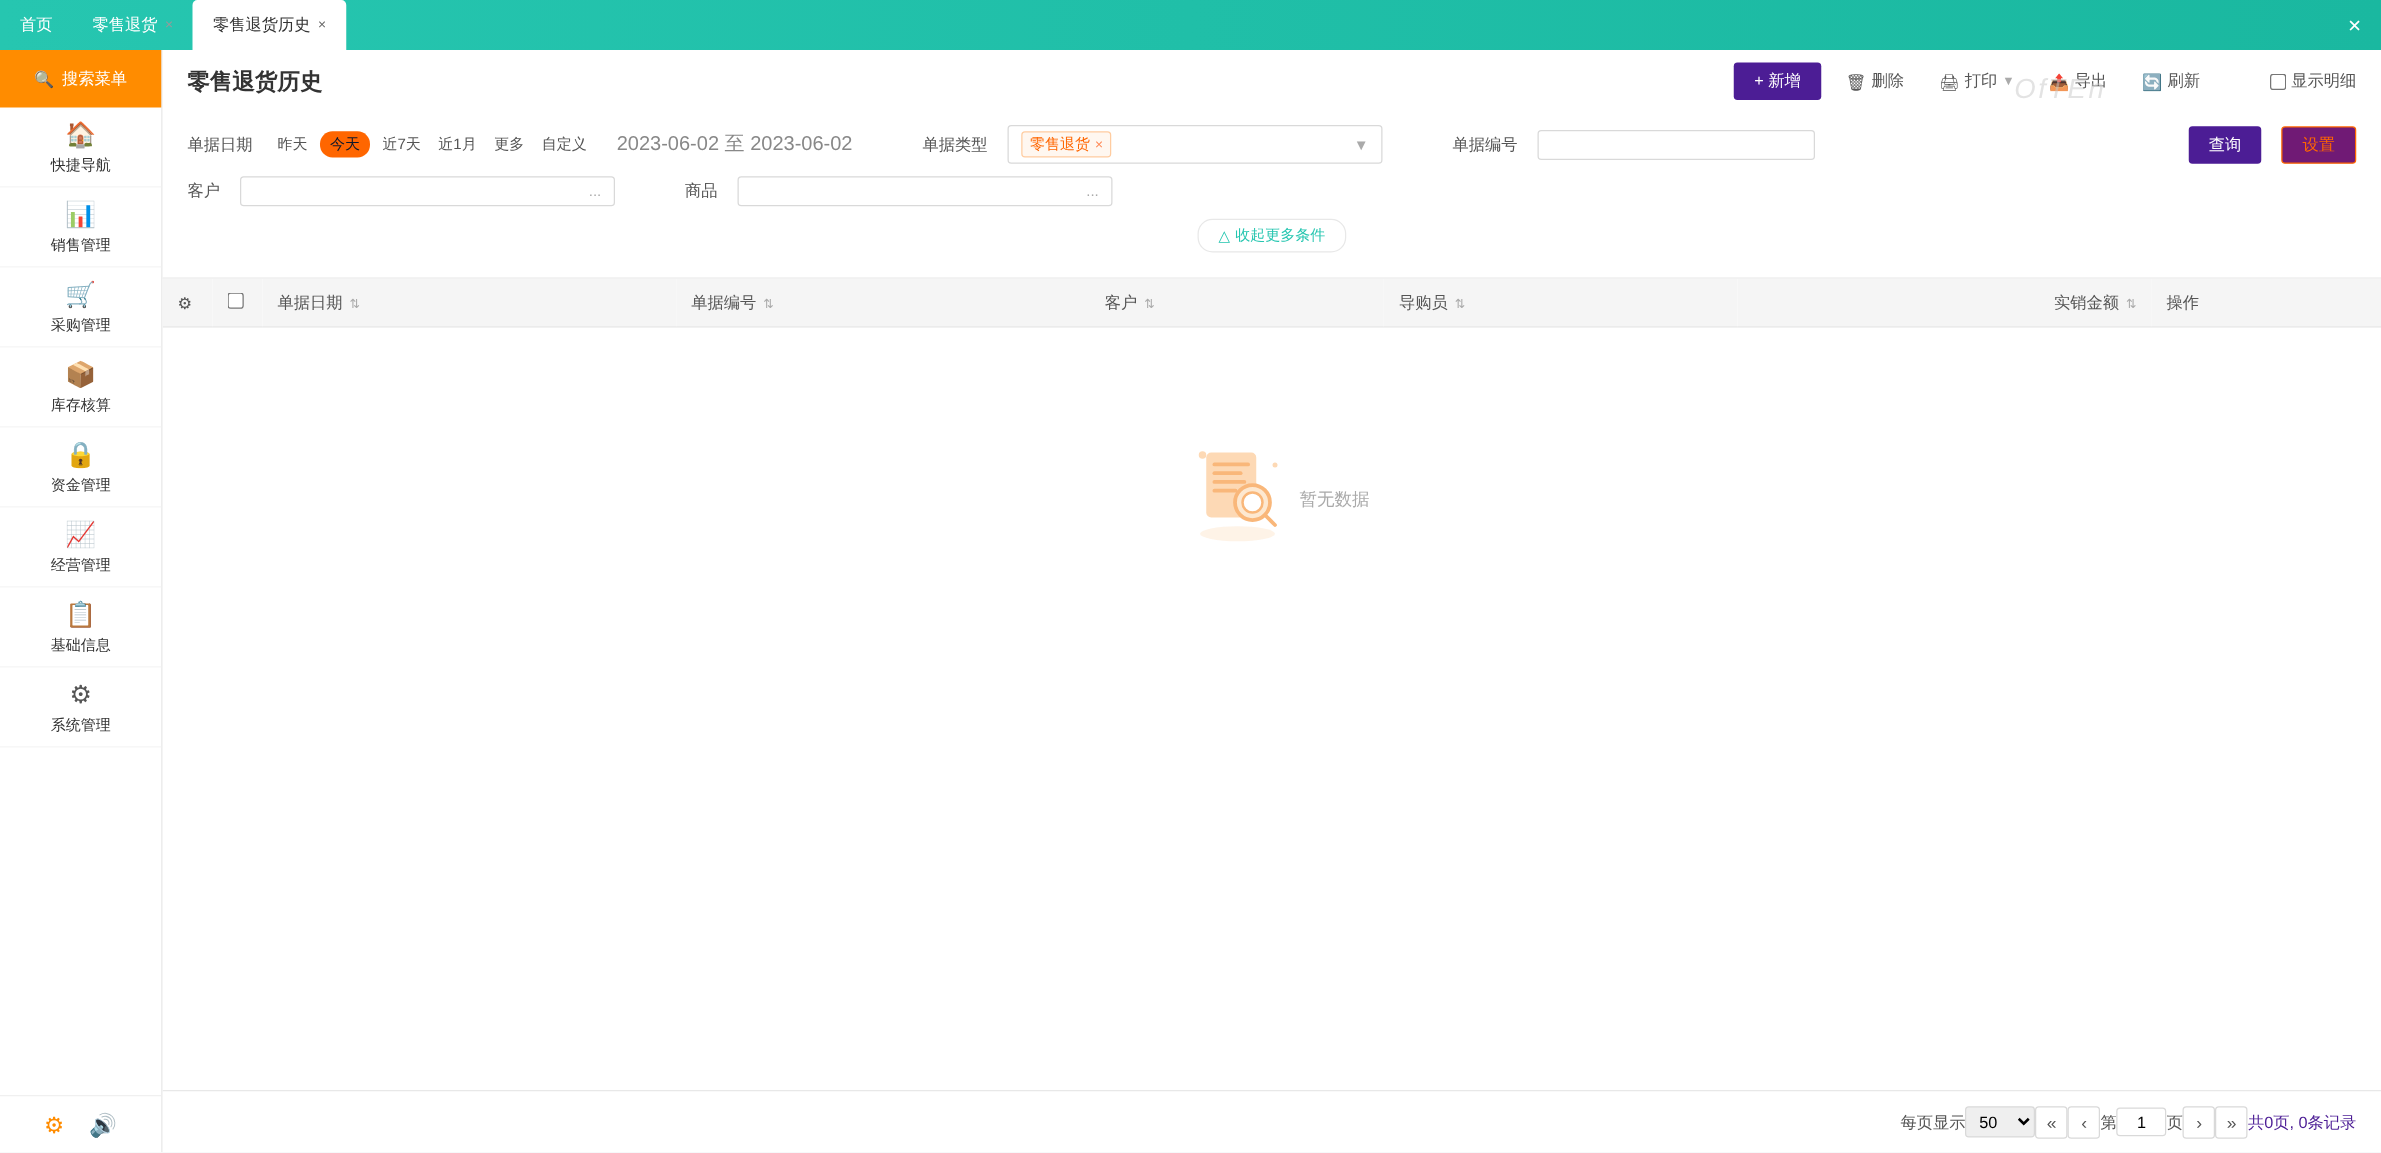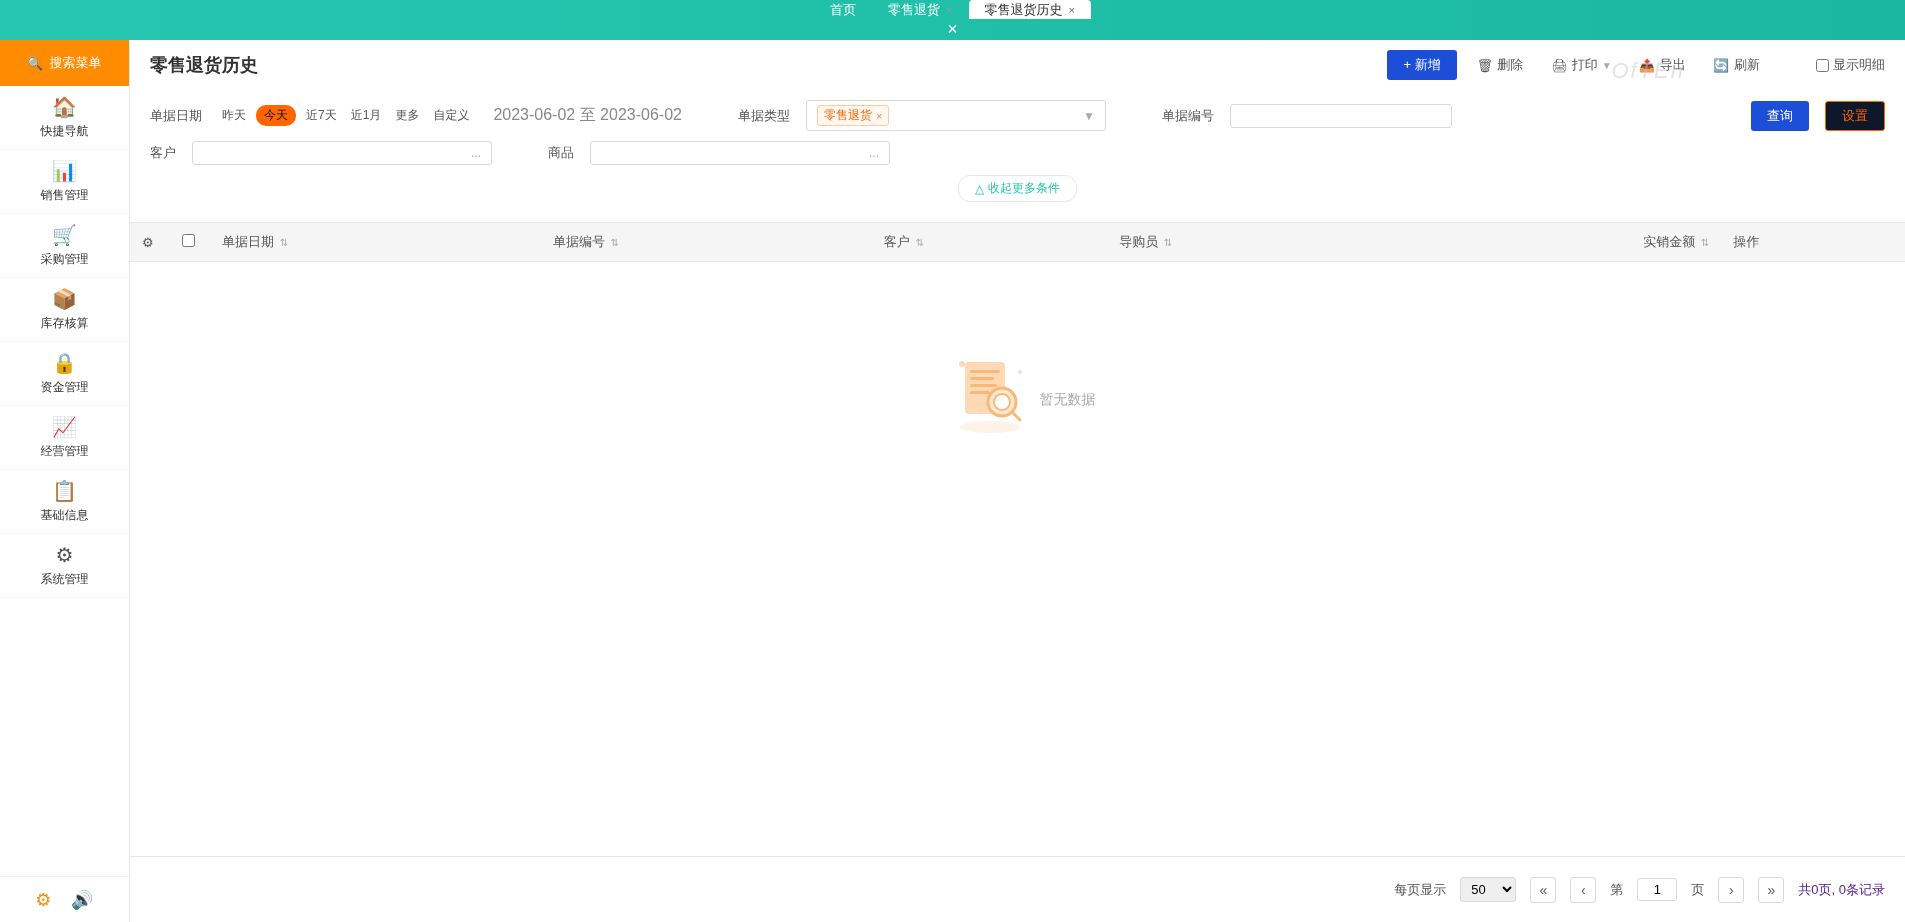--- a/index.html
+++ b/index.html
@@ -6,21 +6,20 @@
     body { width: 1905px; height: 922px; overflow: hidden; display: flex; flex-direction: column; background: #f0f2f5; }
 
     
     .top-bar {
       height: 40px;
       background: linear-gradient(90deg, #26c6b0, #1ab8a0);
       display: flex;
       align-items: center;
       padding: 0 0;
       flex-shrink: 0;
-      flex-direction: column;
     }
     .top-bar-tabs {
       display: flex;
       align-items: center;
       height: 100%;
       flex: 1;
     }
     .tab-item {
       height: 100%;
       display: flex;
@@ -138,30 +137,30 @@
       display: flex;
       align-items: center;
       gap: 4px;
       font-size: 13px;
       color: #555;
       cursor: pointer;
       padding: 4px 8px;
       border-radius: 3px;
     }
     .btn-primary {
-      background: #1d4ed8;
+      background: #4c1d95;
       color: #fff;
       border: none;
       padding: 6px 16px;
       border-radius: 3px;
       cursor: pointer;
       font-size: 13px;
     }
     .btn-secondary {
-      background: #0f172a;
+      background: #701a75;
       color: #ff6600;
       border: 1px solid #ff6600;
       padding: 5px 16px;
       border-radius: 3px;
       cursor: pointer;
       font-size: 13px;
     }
     .show-detail-cb {
       display: flex;
       align-items: center;
@@ -296,28 +295,28 @@
       height: 100px;
       margin-bottom: 16px;
     }
     .empty-text {
       font-size: 14px;
       color: #aaa;
     }
 
     
     .footer-bar {
-      height: 66px;
+      height: 50px;
       background: #fff;
       border-top: 1px solid #e8e8e8;
       display: flex;
       align-items: center;
       justify-content: flex-end;
       padding: 16px 20px;
-      gap: 14px;
+      gap: 0;
       flex-shrink: 0;
     }
     .pagination-text { font-size: 13px; color: #555; }
     .pagination-select {
       border: 1px solid #d9d9d9;
       border-radius: 3px;
       padding: 3px 6px;
       font-size: 13px;
     }
     .page-btn {

